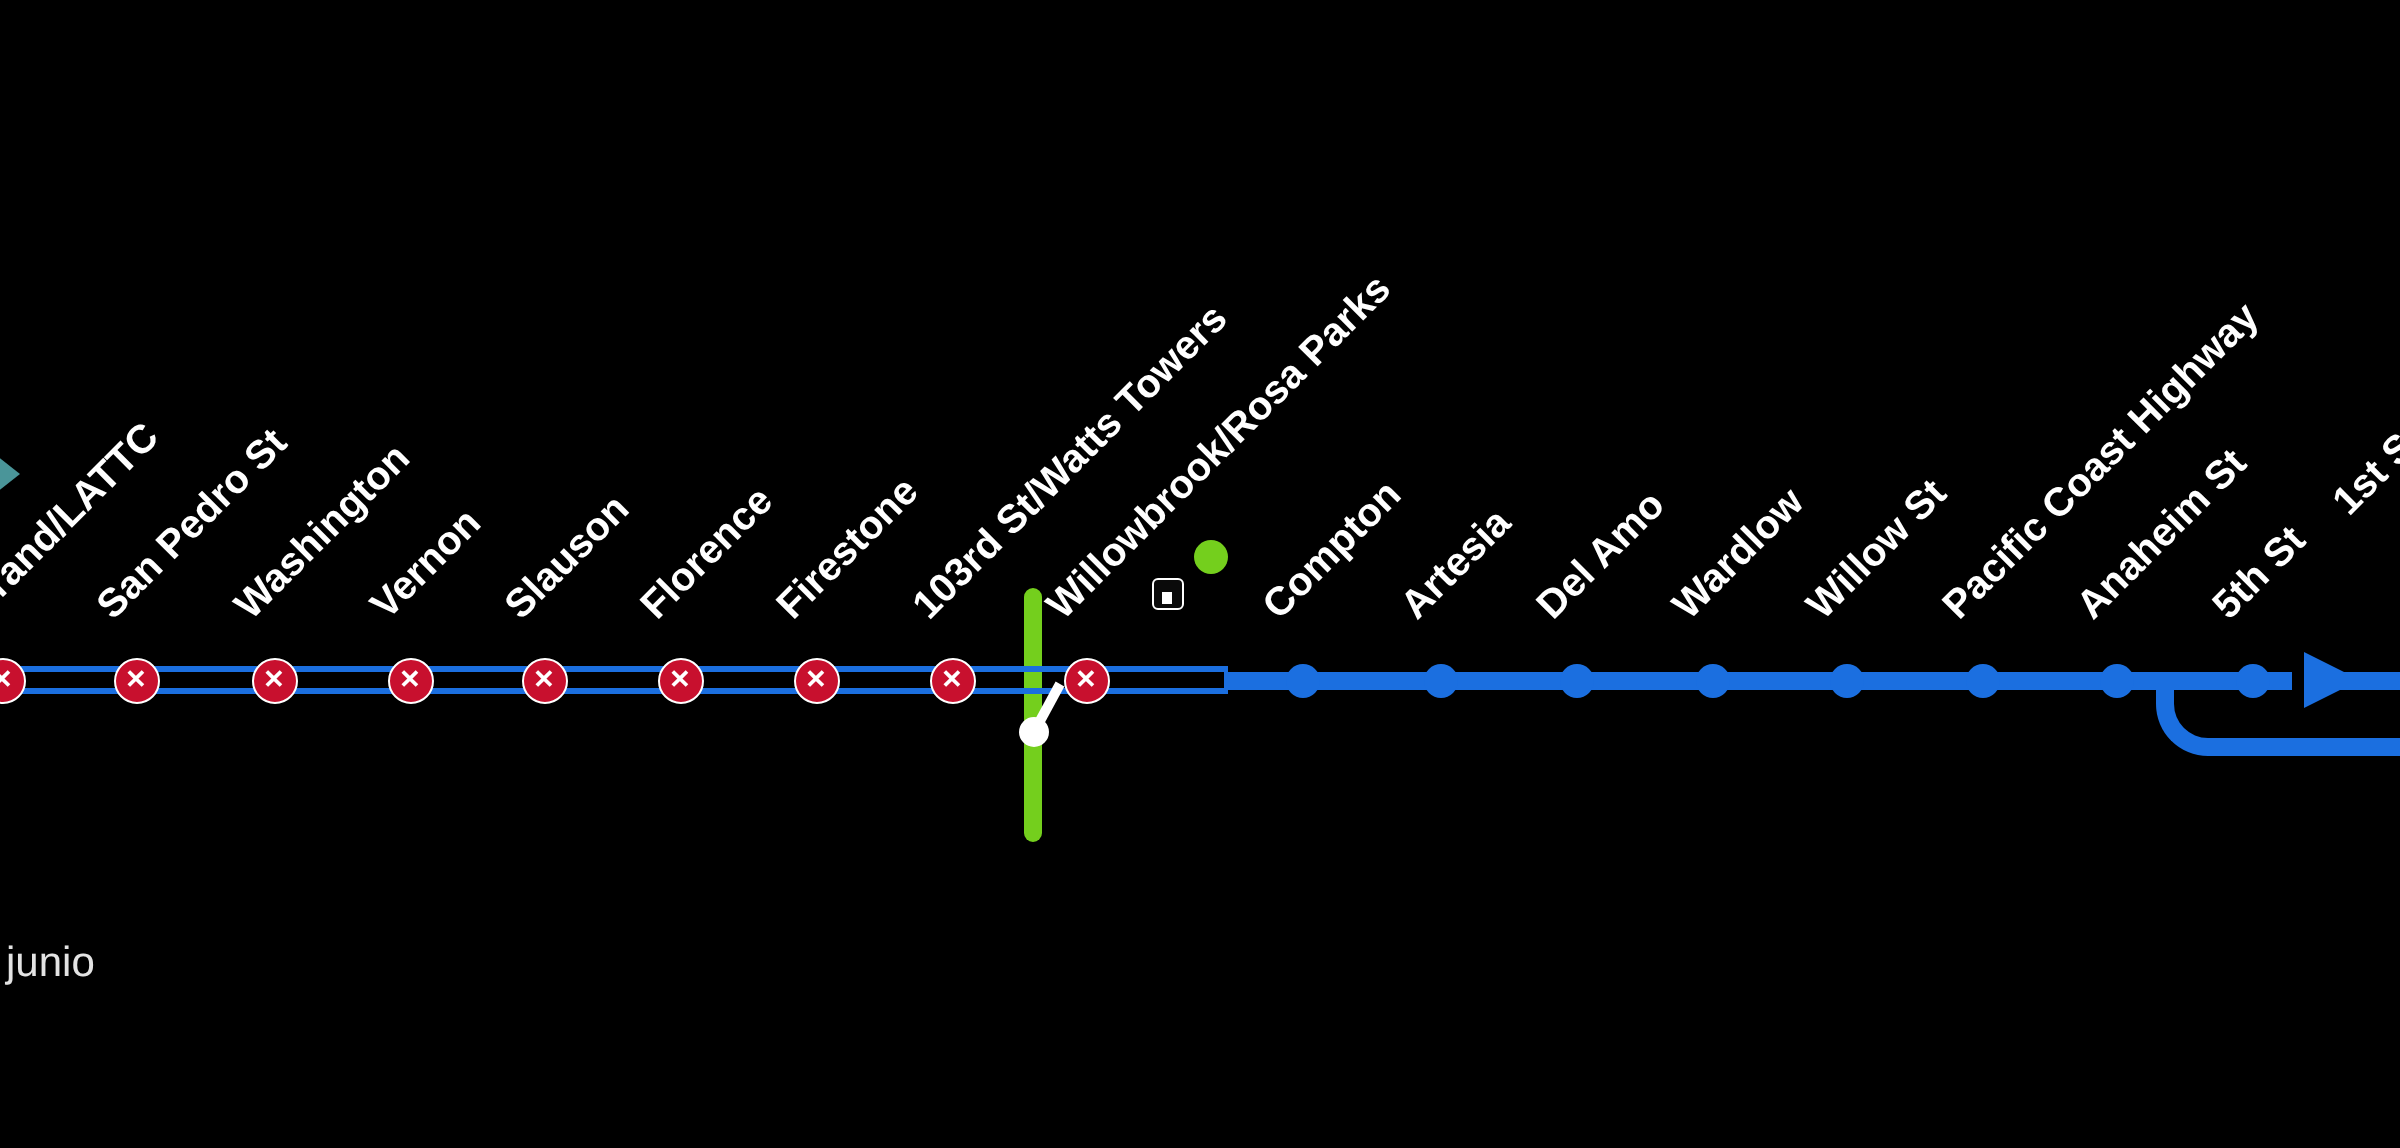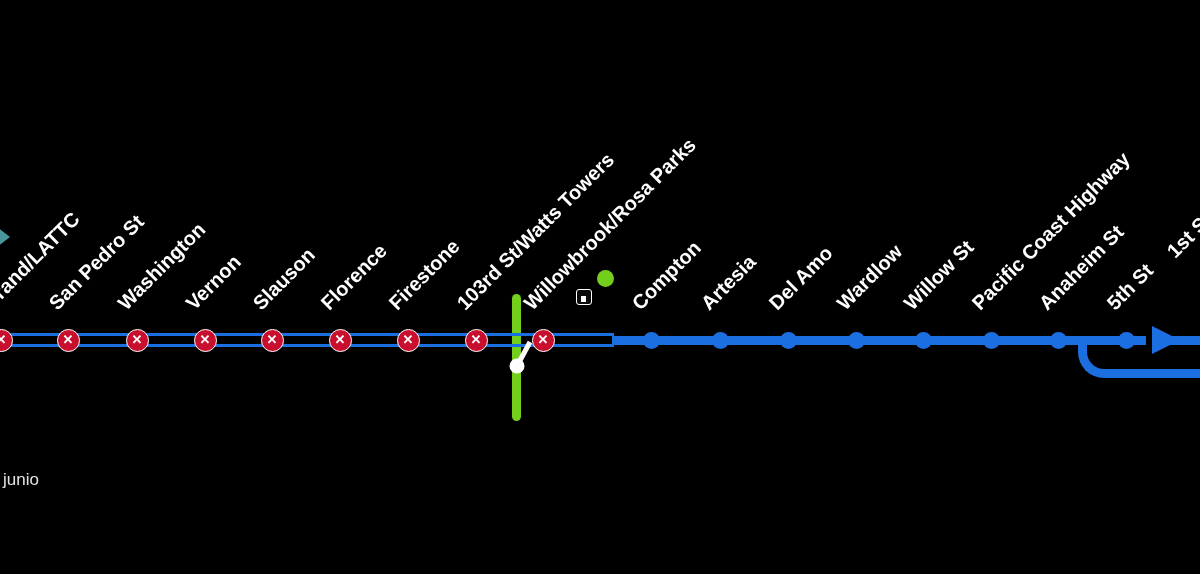--- a/index.html
+++ b/index.html
@@ -67,21 +67,21 @@
   .label{
     position:absolute;color:#fff;font-weight:bold;font-size:20px;
     white-space:nowrap;height:22px;line-height:22px;
     transform:rotate(-45deg);transform-origin:0 100%;z-index:7;
   }
   .teal-arrow{
     position:absolute;left:-4px;top:226px;width:0;height:0;z-index:2;
     border-left:14px solid #4a9599;border-top:11px solid transparent;border-bottom:11px solid transparent;
   }
   .footnote{
-    position:absolute;left:3px;top:470px;font-size:17px;color:#e3e3e3;z-index:7;
+    position:absolute;left:3px;top:470px;font-size:21px;color:#e3e3e3;z-index:7;
   }
 </style>
 </head>
 <body>
 
 <div class="stage">
 
   <div class="teal-arrow"></div>
 
   <div class="green-line"></div>

